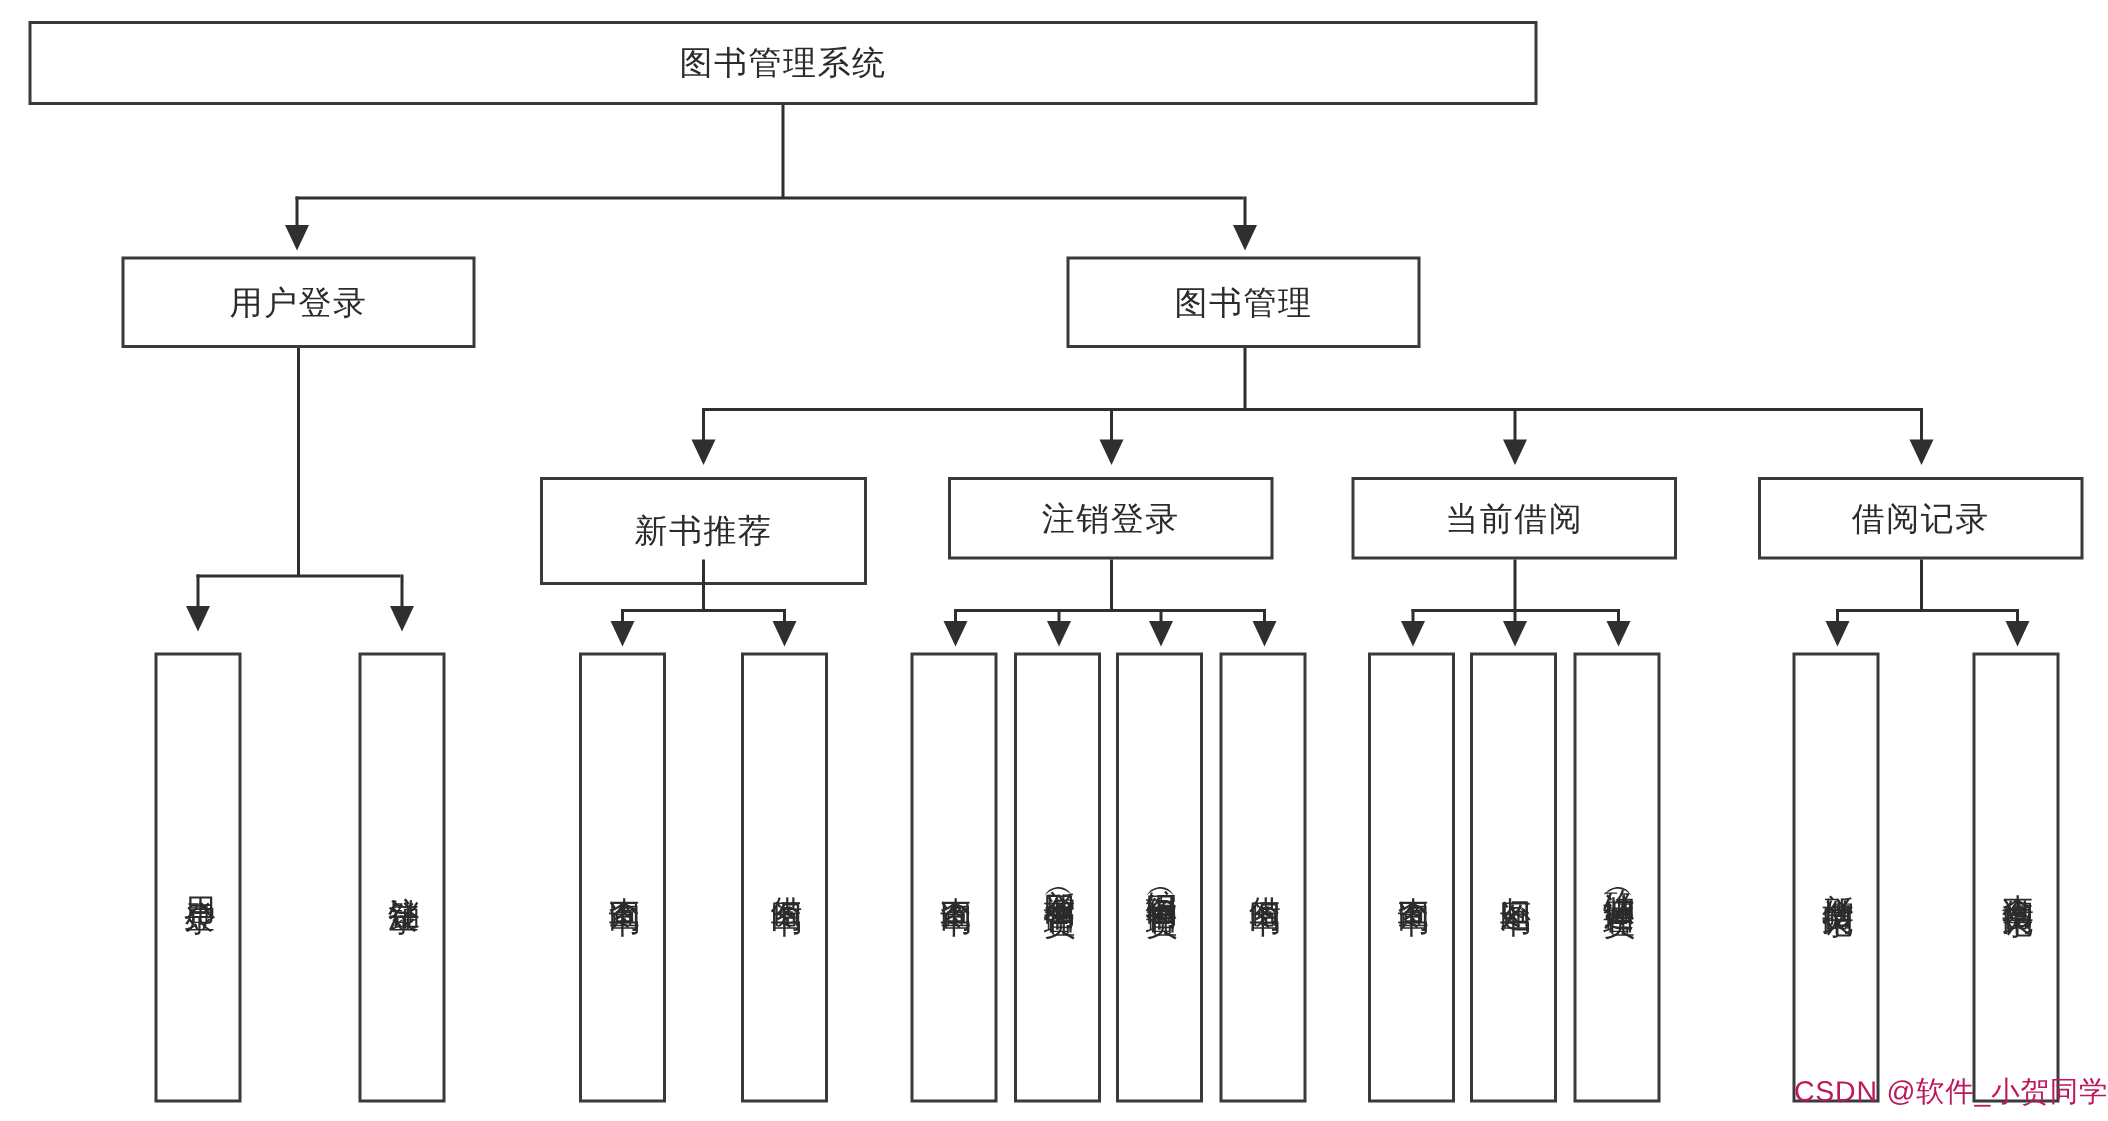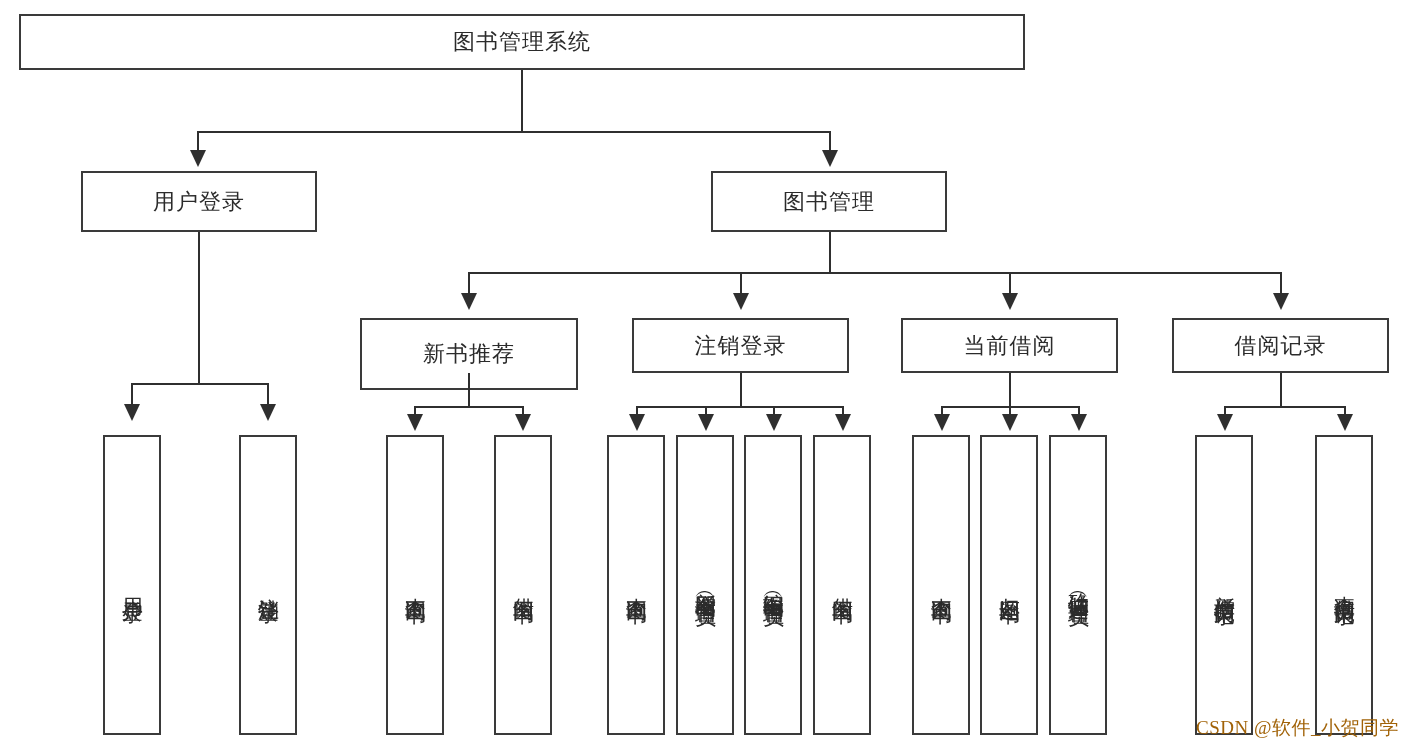--- a/index.html
+++ b/index.html
@@ -6,21 +6,21 @@
   html, body {
     margin: 0;
     padding: 0;
     background: #ffffff;
   }
   #canvas {
     position: relative;
     width: 1405px;
     height: 747px;
     background: #ffffff;
-    font-family: Liberation Serif, serif;
+    font-family: Liberation Sans, sans-serif;
     overflow: hidden;
   }
 
   
   .node {
     position: absolute;
     box-sizing: border-box;
     background: #ffffff;
     border: 2px solid #3a3a3a;
     display: flex;
@@ -65,21 +65,21 @@
     width: 0;
     height: 0;
     border-left: 8px solid transparent;
     border-right: 8px solid transparent;
     border-top: 17px solid #2f2f2f;
   }
 
   
   .watermark {
     position: absolute;
-    color: #a16207;
+    color: #be185d;
     font-size: 19px;
     letter-spacing: 0.5px;
     white-space: nowrap;
     user-select: none;
   }
 </style>
 </head>
 <body>
 
 <div id="canvas">

